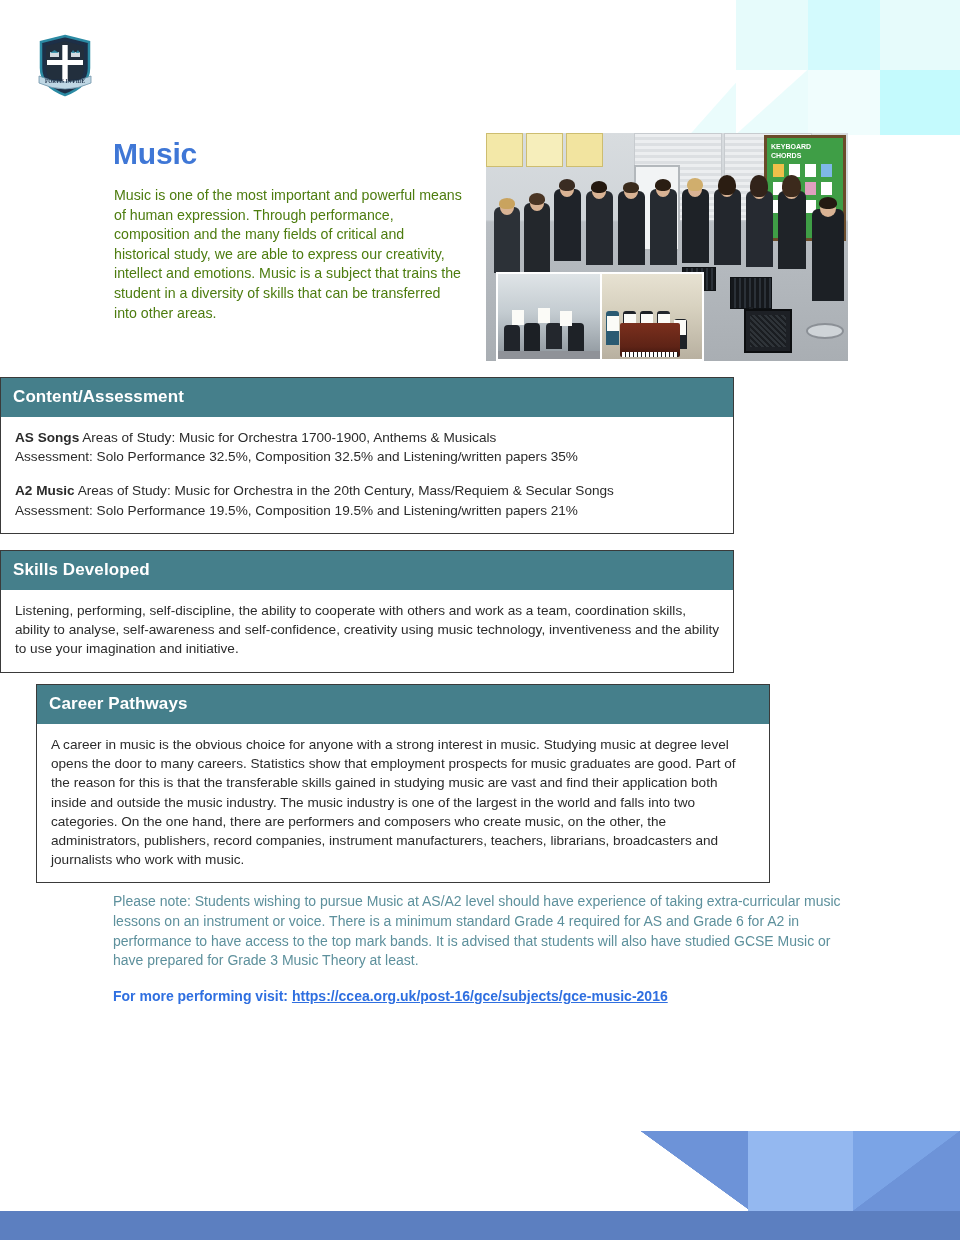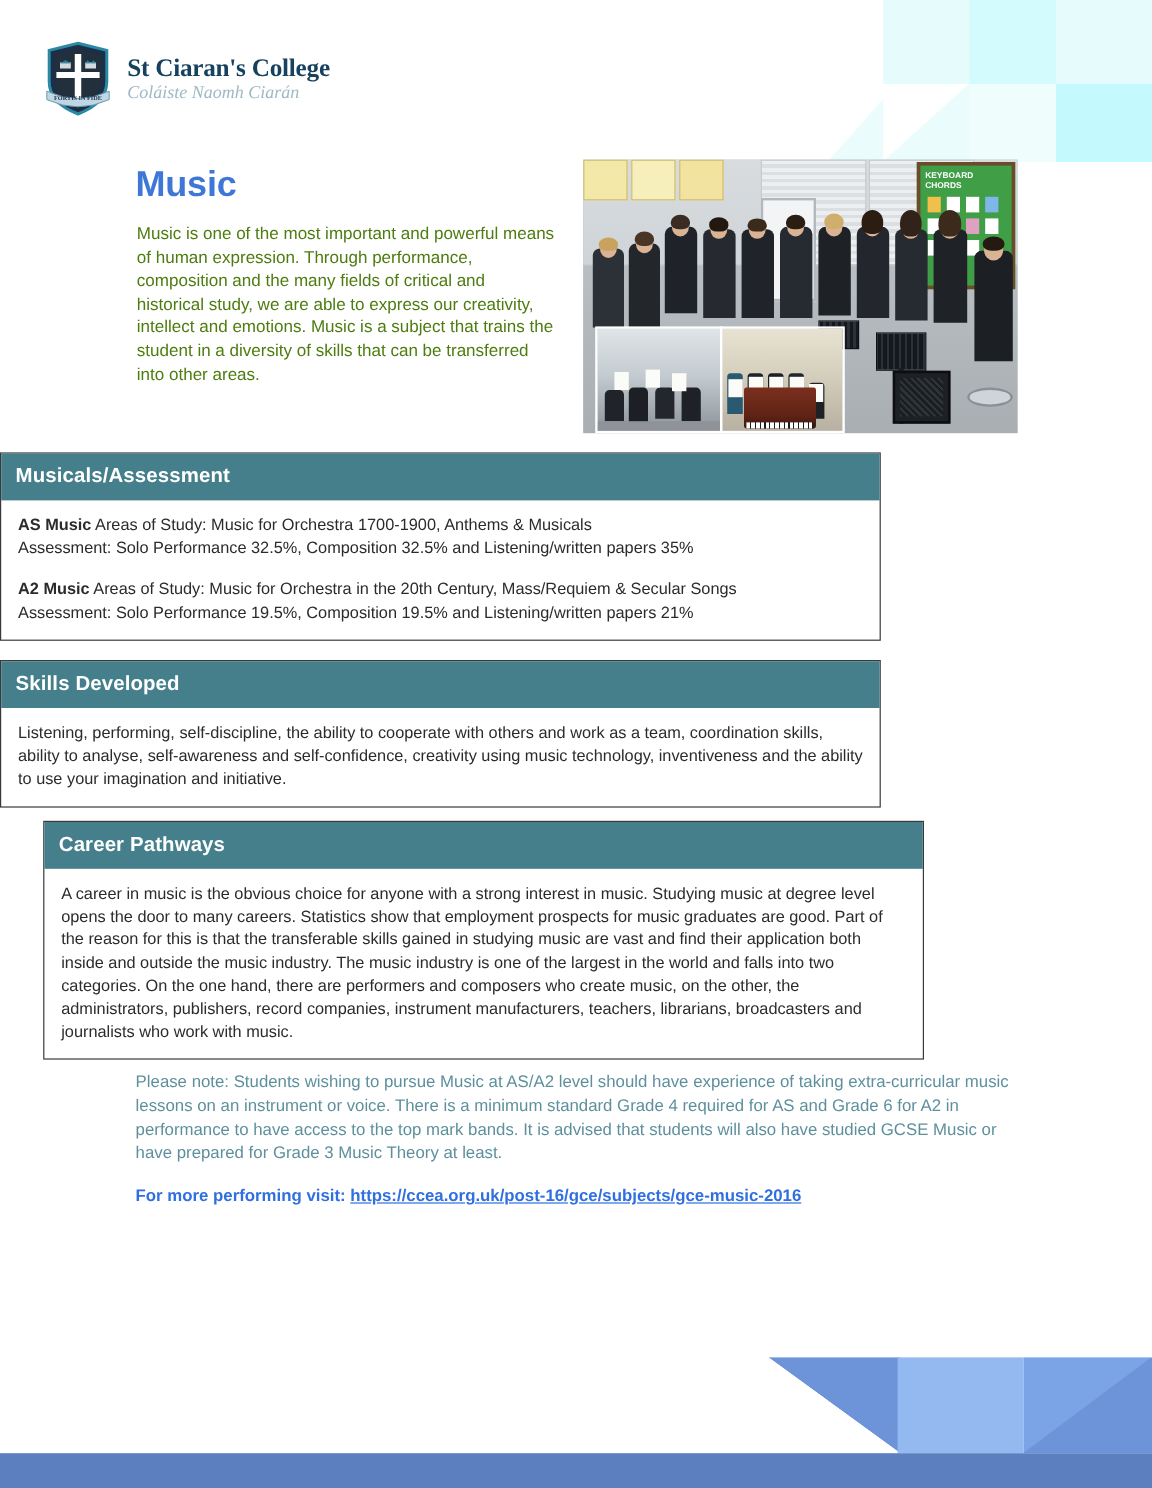--- a/index.html
+++ b/index.html
@@ -315,24 +315,20 @@
       <path d="M29 7 L48 12 L48 34 Q48 48 29 56 Q10 48 10 34 L10 12 Z" fill="#222f3d"></path>
       <rect x="26.3" y="11" width="5.4" height="42" fill="#ffffff"></rect>
       <rect x="11" y="26" width="36" height="5" fill="#ffffff"></rect>
       <path d="M14 18 h9 v5 h-9 z" fill="#e7eef2" opacity="0.9"></path>
       <path d="M35 18 h9 v5 h-9 z" fill="#e7eef2" opacity="0.9"></path>
       <path d="M14 19 l4.5 -3 l4.5 3" fill="#2b8aa3" opacity="0.85"></path>
       <path d="M35 19 l2 -3 l2.5 3 l2.5 -3 l2 3" fill="#2b8aa3" opacity="0.85"></path>
       <path d="M3 42 Q29 54 55 42 L55 49 Q29 61 3 49 Z" fill="#bfd7e4" stroke="#6f93a8" stroke-width="0.8"></path>
       <text x="29" y="49" font-family="Liberation Serif, serif" font-size="5.2" fill="#1d2f47" text-anchor="middle" font-weight="bold">FORTIS IN FIDE</text>
     </svg>
-    <div class="wordmark">
-      <div class="school-name">St Ciaran's College</div>
-      <div class="school-name-irish">Coláiste Naomh Ciarán</div>
-    </div>
   </div>
 
   <div class="content">
 
     <div class="page-title">Music</div>
 
     <div class="intro">Music is one of the most important and powerful means of human expression.  Through performance, composition and the many fields of critical and historical study, we are able to express our creativity, intellect and emotions.  Music is a subject that trains the student in a diversity of skills that can be transferred into other areas.</div>
 
   </div>
 
@@ -441,23 +437,23 @@
       <div class="ph-sheet" style="left:22px; bottom:30px;"></div>
       <div class="ph-sheet" style="left:39px; bottom:30px;"></div>
       <div class="ph-sheet" style="left:56px; bottom:30px;"></div>
       <div class="ph-sheet" style="left:72px; bottom:24px;"></div>
       <div class="ph-piano"></div>
       <div class="ph-keys"></div>
     </div>
   </div>
 
   <div class="box" id="box-content">
-    <div class="box-header">Musicals/Assessment</div>
+    <div class="box-header">Content/Assessment</div>
     <div class="box-body">
-      <p><span class="lead">AS Music</span><span style="white-space:pre-line"> Areas of Study: Music for Orchestra 1700-1900, Anthems &amp; Musicals
+      <p><span class="lead">AS Songs</span><span style="white-space:pre-line"> Areas of Study: Music for Orchestra 1700-1900, Anthems &amp; Musicals
 Assessment: Solo Performance 32.5%, Composition 32.5% and Listening/written papers 35%</span></p>
       <p><span class="lead">A2 Music</span><span style="white-space:pre-line"> Areas of Study: Music for Orchestra in the 20th Century, Mass/Requiem &amp; Secular Songs
 Assessment: Solo Performance 19.5%, Composition 19.5% and Listening/written papers 21%</span></p>
     </div>
   </div>
 
   <div class="box" id="box-skills">
     <div class="box-header">Skills Developed</div>
     <div class="box-body">
       <p>Listening, performing, self-discipline, the ability to cooperate with others and work as a team, coordination skills, ability to analyse, self-awareness and self-confidence, creativity using music technology, inventiveness and the ability to use your imagination and initiative.</p>

